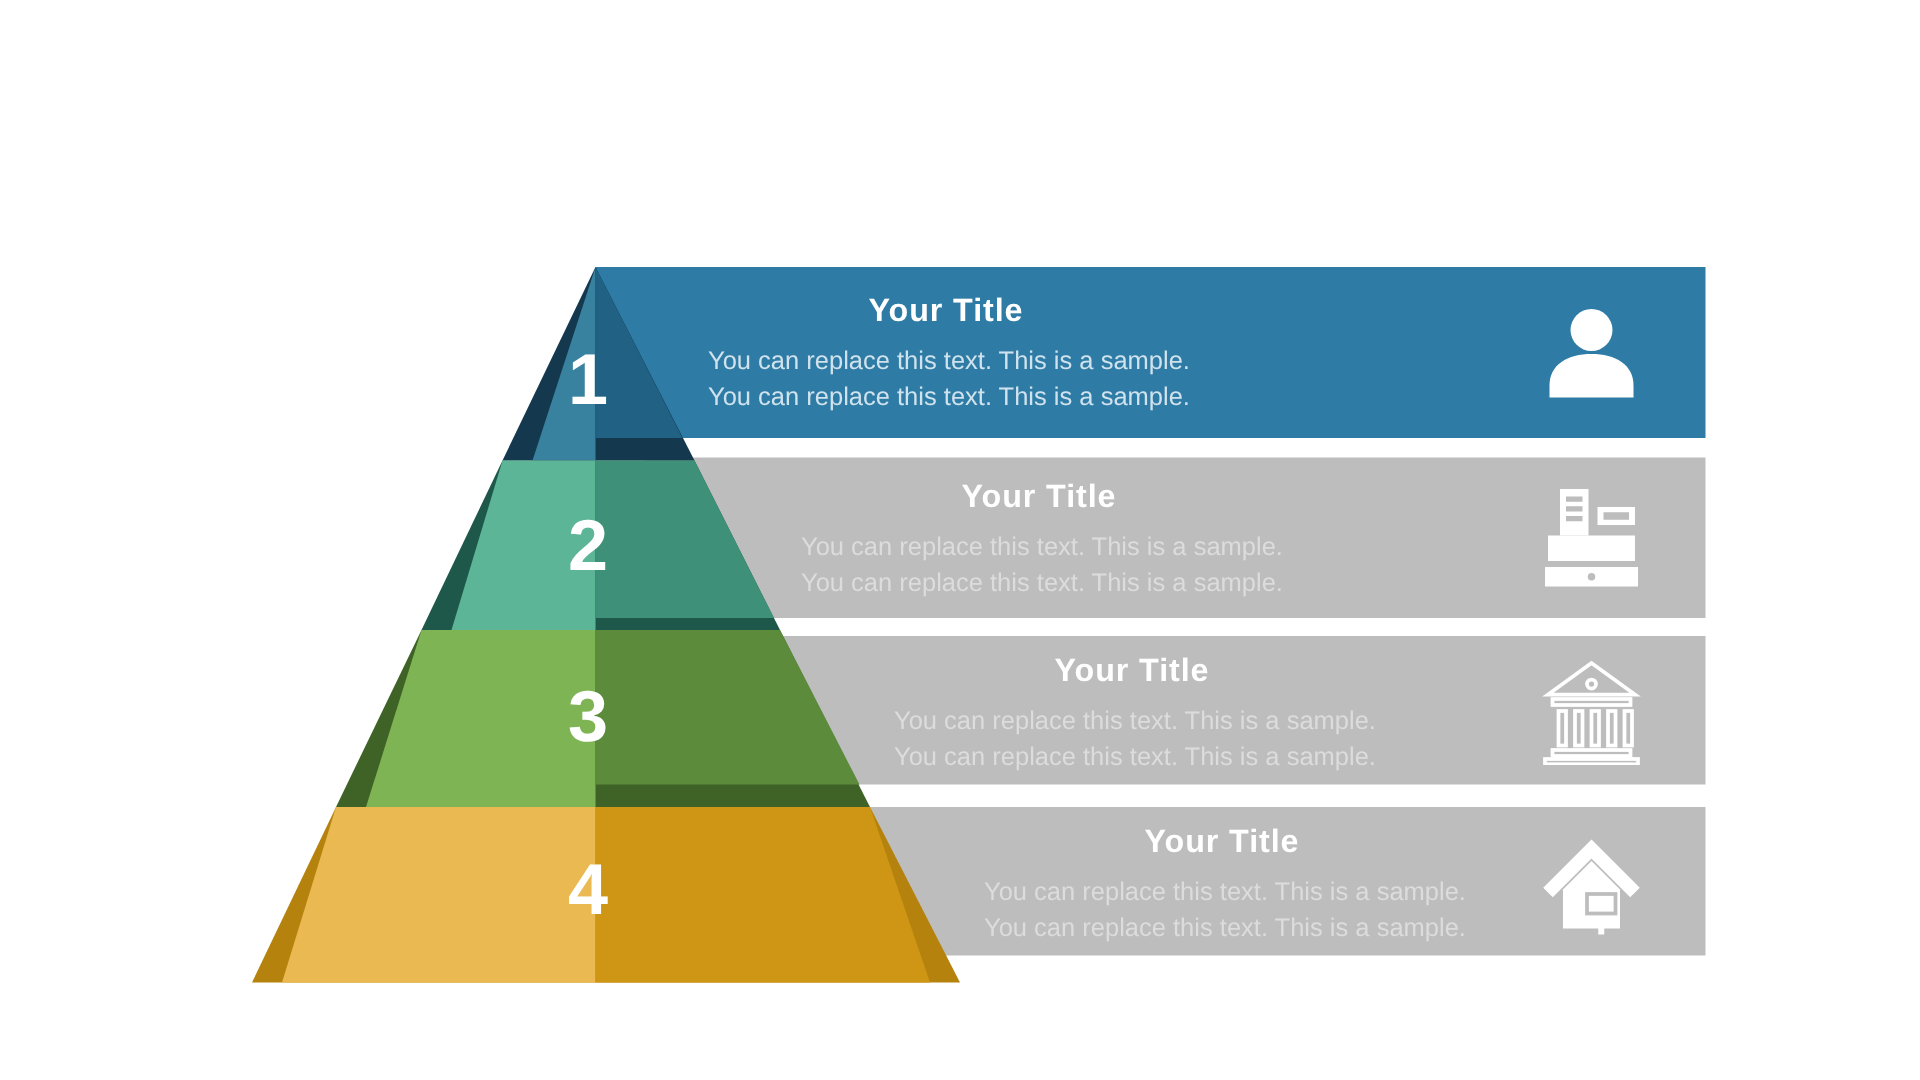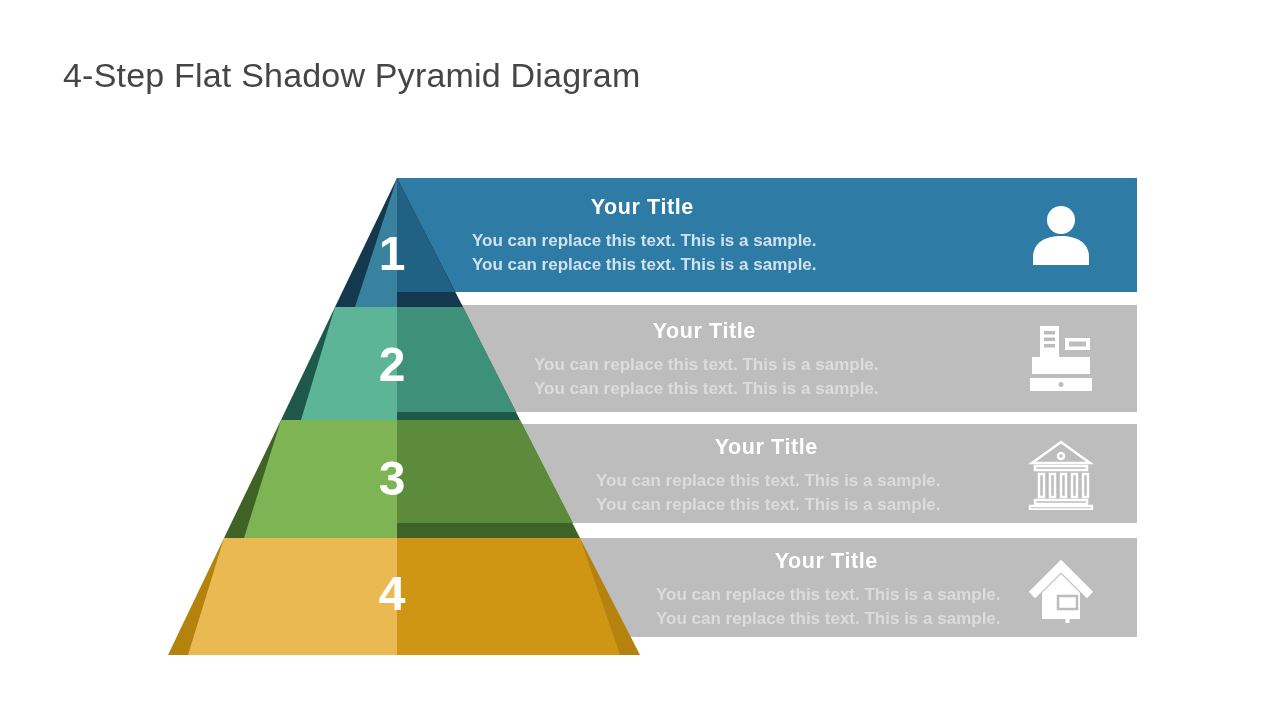--- a/index.html
+++ b/index.html
@@ -20,38 +20,37 @@
   .bar-4{left:430px;top:538px;width:707px;height:99px;}
   .bar-content{position:absolute;text-align:center;}
   .bc-1{left:71px;top:17px;}
   .bc-2{left:100px;top:14px;}
   .bc-3{left:162px;top:11px;}
   .bc-4{left:222px;top:11px;}
   .bar-title{
     font-size:21.5px;font-weight:bold;letter-spacing:0.6px;
     margin:0 0 9px 0;
   }
-  .bar-desc{font-size:17px;line-height:23.5px;margin-left:4px;font-weight:700;}
+  .bar-desc{font-size:17px;line-height:23.5px;margin-left:4px;font-weight:400;}
   .icon{position:absolute;right:40px;top:50%;transform:translateY(-50%);width:72px;height:72px;}
   .pyramid-svg{position:absolute;left:0;top:0;z-index:5;pointer-events:none;}
   .step-num{
     position:absolute;left:352px;width:80px;text-align:center;z-index:6;
     color:#ffffff;font-weight:bold;font-size:48px;line-height:1;
   }
   .num-1{top:230px;}
   .num-2{top:341px;}
   .num-3{top:455px;}
   .num-4{top:570px;}
 </style>
 </head>
 <body>
 
 <div class="slide">
 
-  <h1 class="slide-title" style="color: rgb(69, 69, 69);">4-Step Flat Shadow Pyramid Diagram</h1>
 
   <div class="bar bar-1" style="background-color: rgb(46, 124, 165);">
     <div class="bar-content bc-1">
       <div class="bar-title" style="color: rgb(255, 255, 255);">Your Title</div>
       <div class="bar-desc" style="color: rgb(207, 226, 237);">
         <div>You can replace this text. This is a sample.</div>
         <div>You can replace this text. This is a sample.</div>
       </div>
     </div>
     <svg class="icon" viewBox="0 0 72 72">

